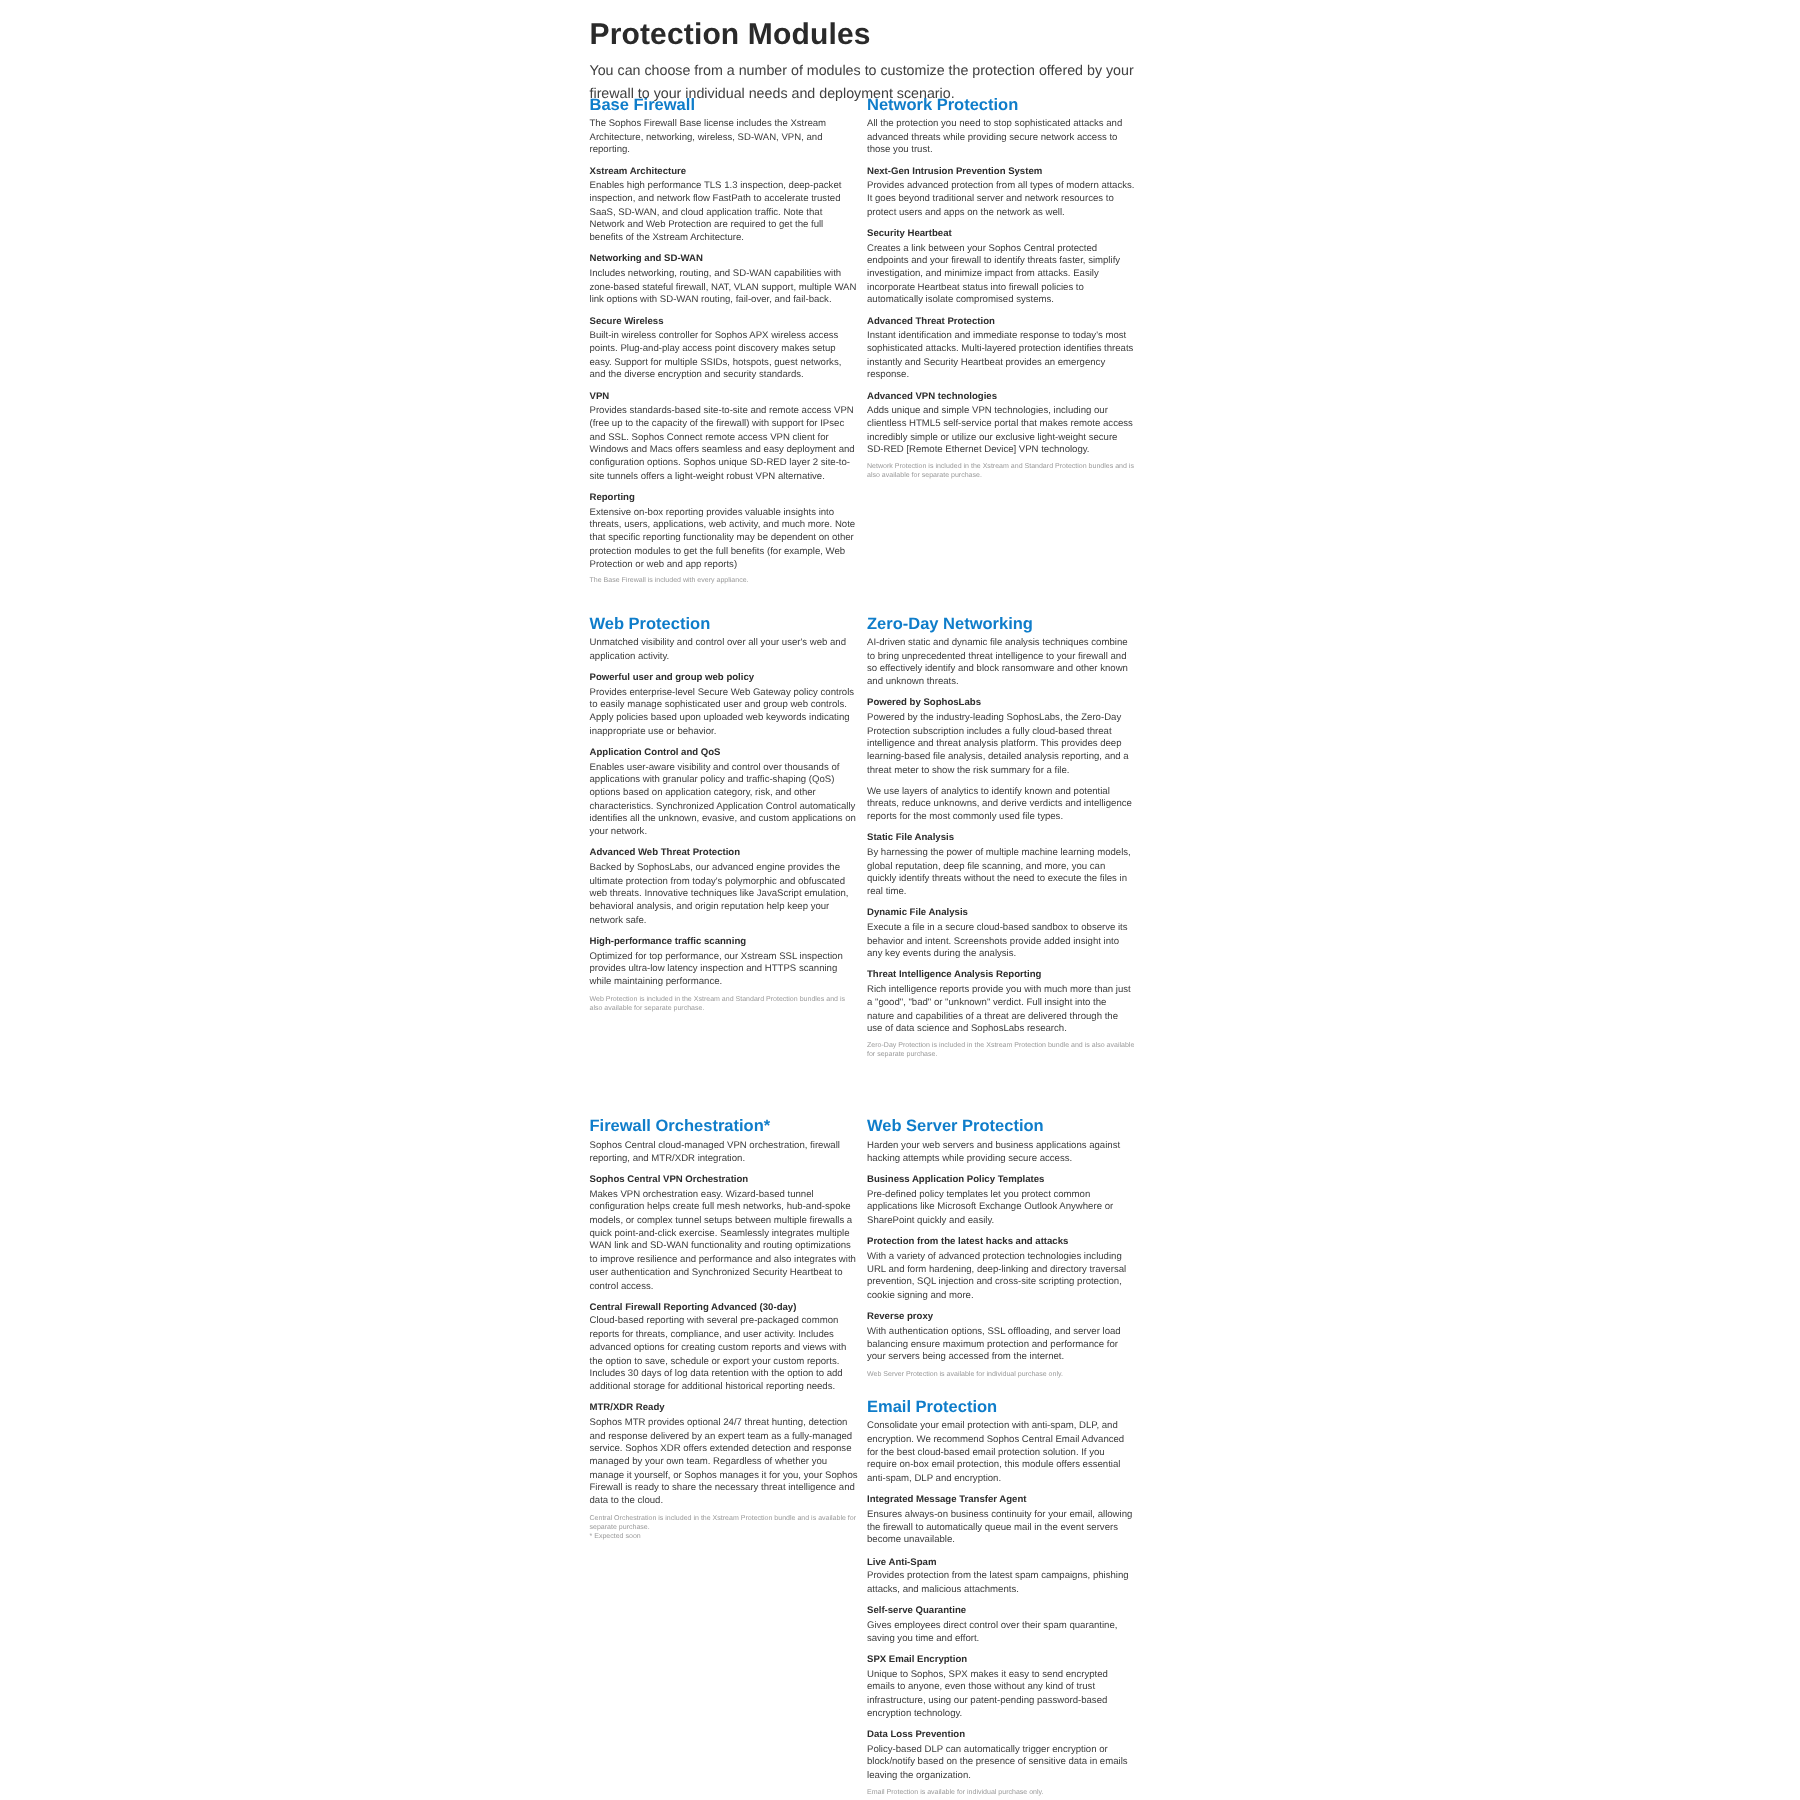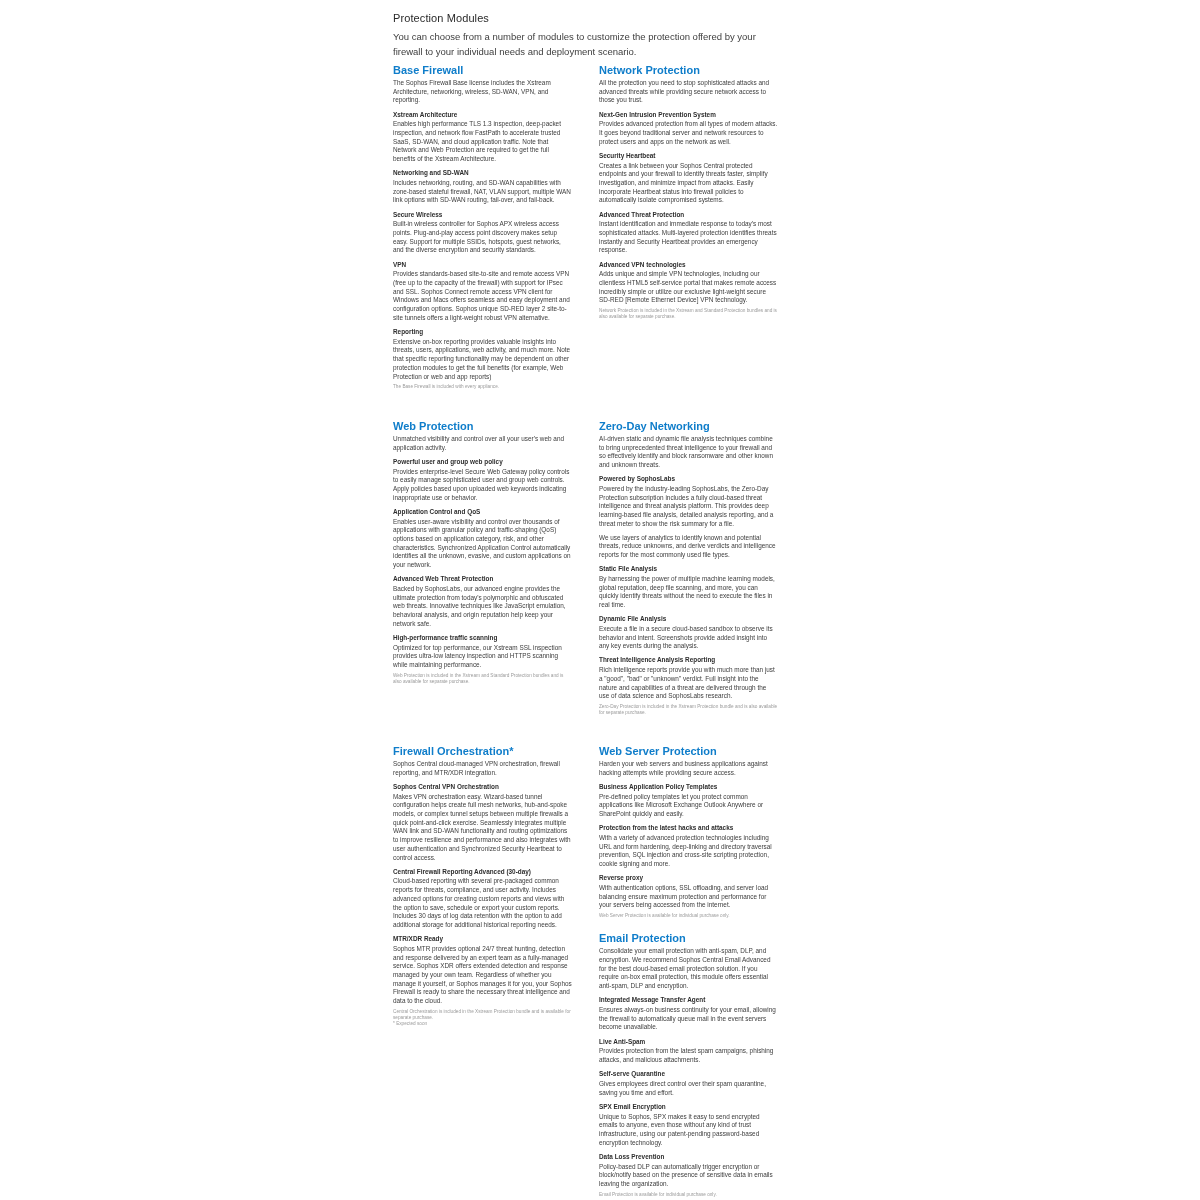--- a/index.html
+++ b/index.html
@@ -9,33 +9,33 @@
     position: relative;
     overflow: hidden;
     font-family: "Liberation Sans", sans-serif;
     color: var(--text, #3c3c3c);
   }
   .page-header {
     position: absolute; left: 393px; top: 12px; width: 382px;
   }
   .page-title {
     margin: 0 0 6px 0;
-    font-size: 11px; font-weight: normal; color: var(--title, #2a2a2a);
+    font-size: 20px; font-weight: bold; color: var(--title, #2a2a2a);
     letter-spacing: .1px;
   }
   .page-intro {
     margin: 0;
     font-size: 9.5px; line-height: 14.5px; color: #404040;
   }
   .row {
     position: absolute; left: 393px;
-    display: flex; gap: 27px;
+    display: flex; gap: 6px;
   }
   #row-0 { top: 64px; }
-  #row-1 { top: 420px; }
+  #row-1 { top: 410px; }
   #row-2 { top: 745px; }
   .cell { width: 179px; flex: 0 0 179px; }
   .module-section { margin: 0 0 13px 0; }
   .section-title {
     margin: 0 0 3px 0;
     font-size: 11px; font-weight: bold;
     color: var(--accent, #0f7dca);
   }
   .section-intro {
     margin: 0 0 2px 0;

